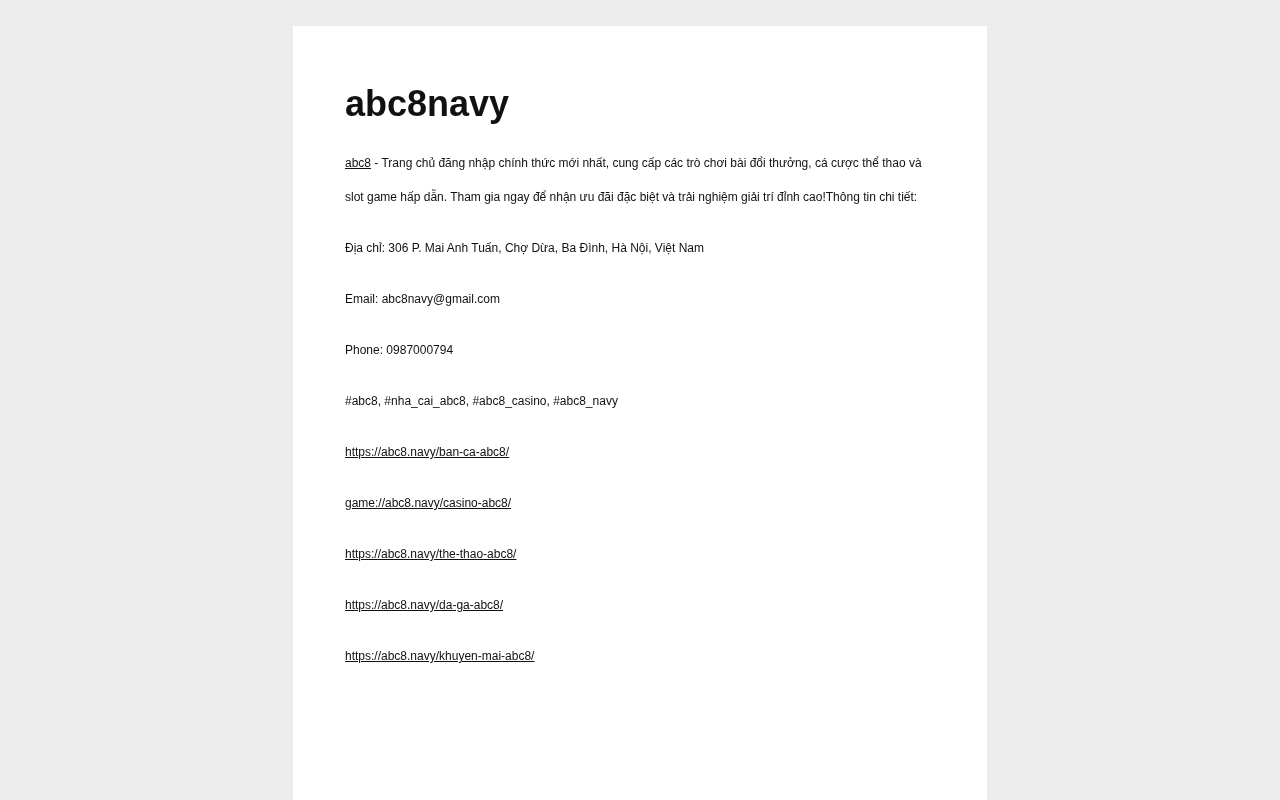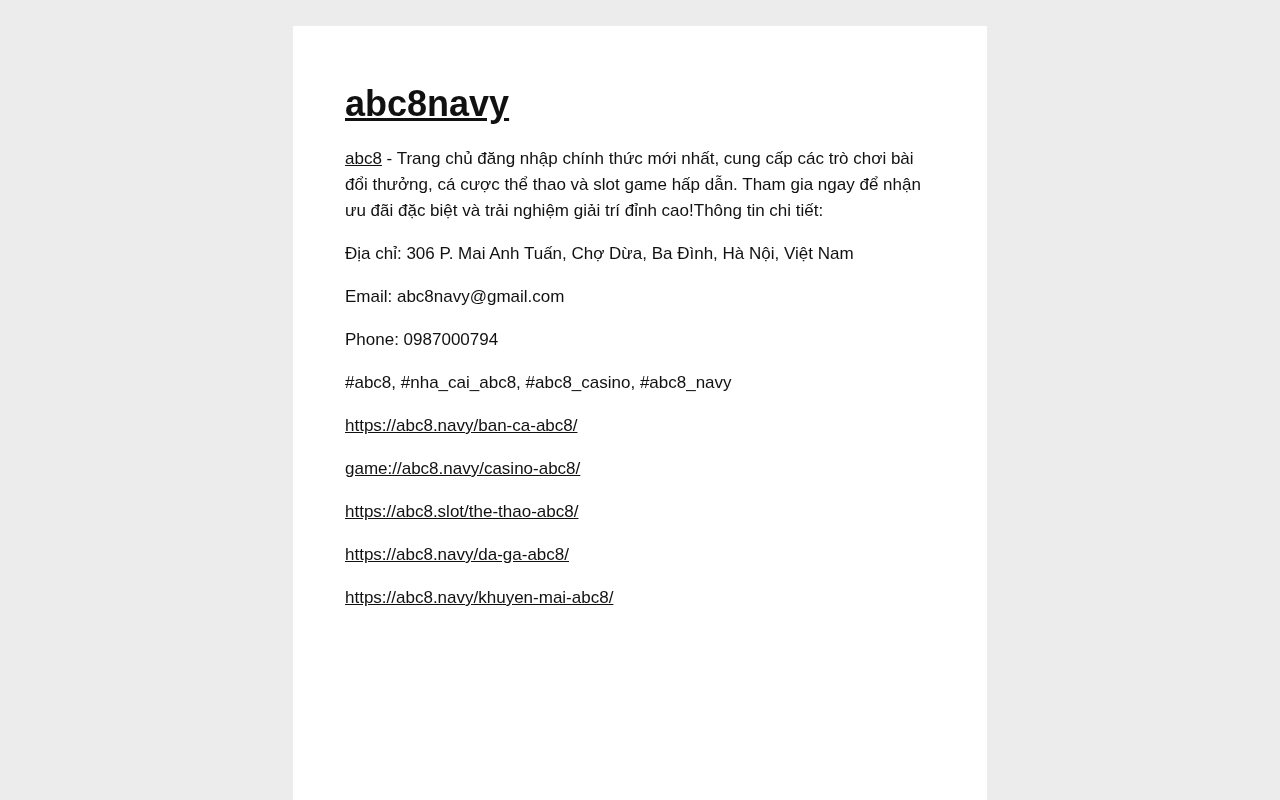--- a/index.html
+++ b/index.html
@@ -20,41 +20,40 @@
       background: #ffffff;
       box-sizing: border-box;
       padding: 56px 52px 40px 52px;
     }
     h1 {
       margin: 0 0 20px 0;
       font-size: 36px;
       font-weight: bold;
       line-height: 44px;
       color: #111;
-      text-decoration: underline;
     }
     p {
       margin: 0 0 17px 0;
-      font-size: 17px;
-      line-height: 26px;
+      font-size: 12px;
+      line-height: 34px;
     }
     a { color: #111; text-decoration: underline; }
   </style>
 </head>
 <body>
 
 <div class="card">
   <h1>abc8navy</h1>
 
   <p><a href="#">abc8</a><span> - Trang chủ đăng nhập chính thức mới nhất, cung cấp các trò chơi bài đổi thưởng, cá cược thể thao và slot game hấp dẫn. Tham gia ngay để nhận ưu đãi đặc biệt và trải nghiệm giải trí đỉnh cao!Thông tin chi tiết:</span></p>
 
 
   <p>Địa chỉ: 306 P. Mai Anh Tuấn, Chợ Dừa, Ba Đình, Hà Nội, Việt Nam</p>
   <p>Email: abc8navy@gmail.com</p>
   <p>Phone: 0987000794</p>
   <p>#abc8, #nha_cai_abc8, #abc8_casino, #abc8_navy</p>
 
   <p><a href="#">https://abc8.navy/ban-ca-abc8/</a></p>
   <p><a href="#">game://abc8.navy/casino-abc8/</a></p>
-  <p><a href="#">https://abc8.slot/the-thao-abc8/</a></p>
+  <p><a href="#">https://abc8.navy/the-thao-abc8/</a></p>
   <p><a href="#">https://abc8.navy/da-ga-abc8/</a></p>
   <p><a href="#">https://abc8.navy/khuyen-mai-abc8/</a></p>
 </div>
 
 </body></html>

